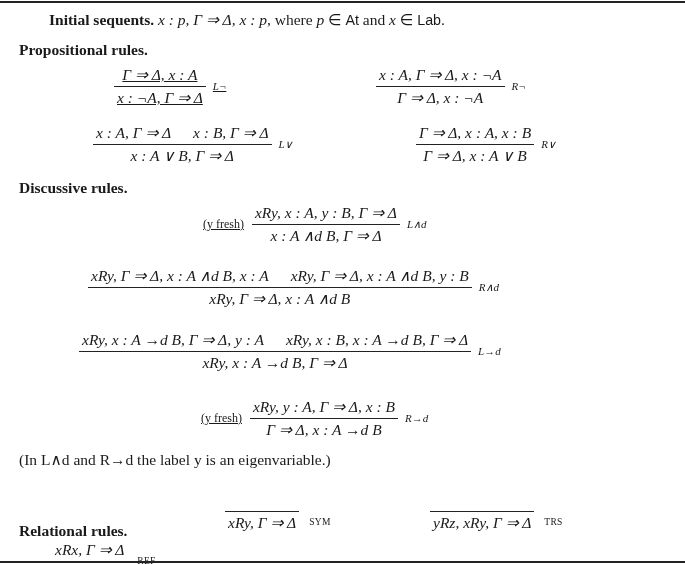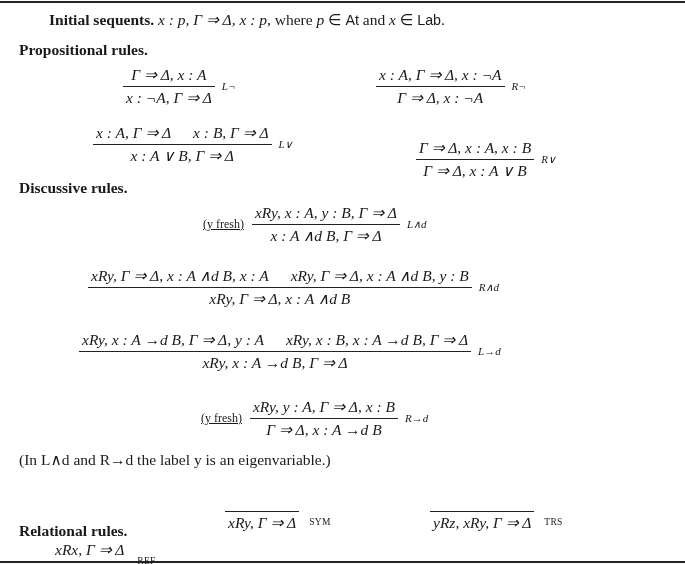--- a/index.html
+++ b/index.html
@@ -27,21 +27,21 @@
 
 <div class="rule-top"></div>
 
 <div class="txt" style="left:19px; top:12px;margin-left:30px;">
   <span class="bold">Initial sequents.</span>
   <span class="m">x : p, Γ ⇒ Δ, x : p</span><span>, where </span><span class="m">p</span><span> ∈ </span><span class="sf">At</span><span> and </span><span class="m">x</span><span> ∈ </span><span class="sf">Lab</span><span>.</span>
 </div>
 
 <div class="txt bold" style="left:19px; top:42px;">Propositional rules.</div>
 
-<div class="inf" style="left:123px; top:66px;">
+<div class="inf" style="left:114px; top:66px;text-decoration:underline;">
   <div class="frac m">
     <div class="num">Γ ⇒ Δ, x : A</div>
     <div class="bar"></div>
     <div class="den">x : ¬A, Γ ⇒ Δ</div>
   </div>
   <span class="label">L¬</span>
 </div>
 
 <div class="inf" style="left:376px; top:66px;">
   <div class="frac m">
@@ -54,21 +54,21 @@
 
 <div class="inf" style="left:93px; top:124px;justify-content:flex-end;">
   <div class="frac m">
     <div class="num"><span>x : A, Γ ⇒ Δ</span><span class="gap"></span><span>x : B, Γ ⇒ Δ</span></div>
     <div class="bar"></div>
     <div class="den">x : A ∨ B, Γ ⇒ Δ</div>
   </div>
   <span class="label">L∨</span>
 </div>
 
-<div class="inf" style="left:416px; top:124px;margin-top:15px;">
+<div class="inf" style="left:416px; top:124px;">
   <div class="frac m">
     <div class="num">Γ ⇒ Δ, x : A, x : B</div>
     <div class="bar"></div>
     <div class="den">Γ ⇒ Δ, x : A ∨ B</div>
   </div>
   <span class="label">R∨</span>
 </div>
 
 <div class="txt bold" style="left:19px; top:180px;">Discussive rules.</div>
 

